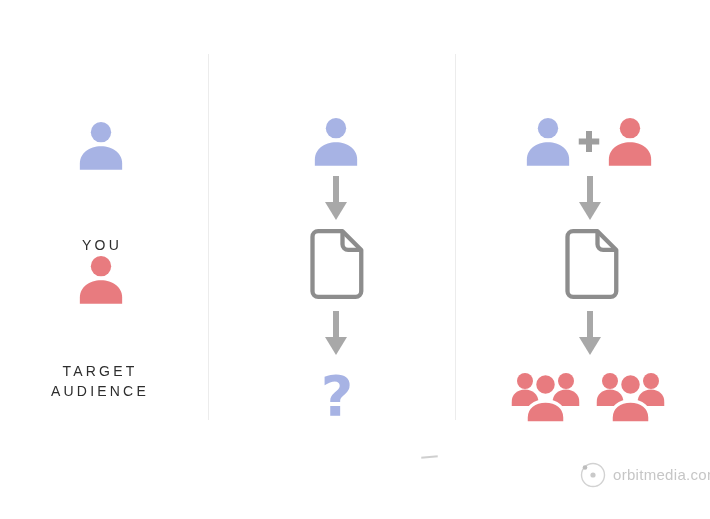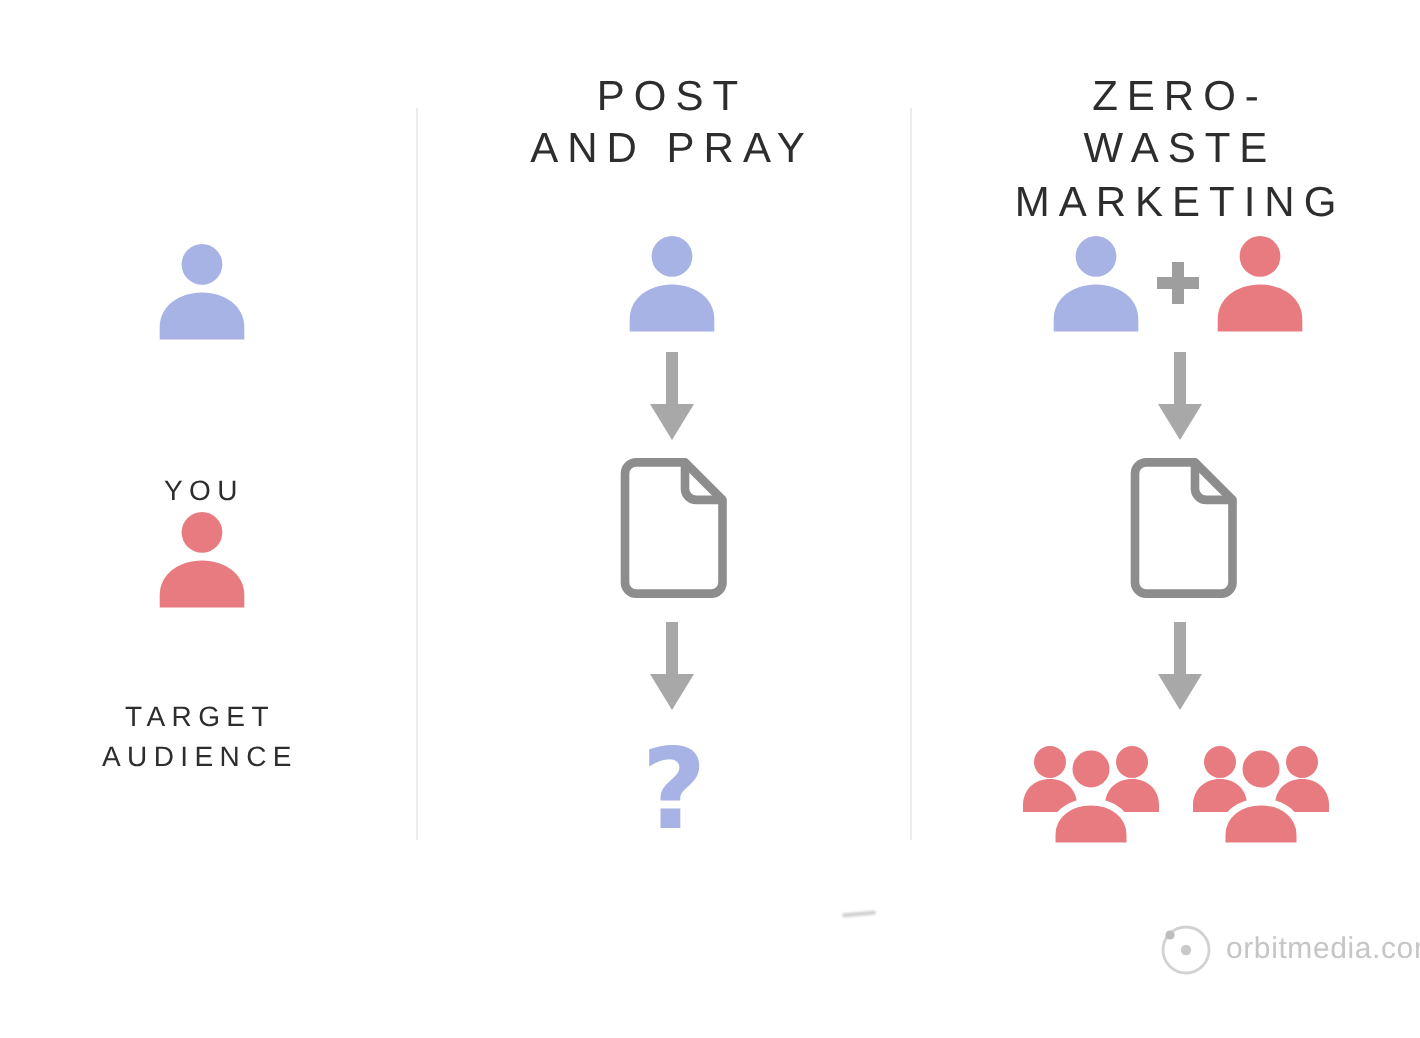--- a/index.html
+++ b/index.html
@@ -44,28 +44,26 @@
     </svg>
   </div>
   <div class="abs cx legend-label" style="left:102px;top:195px;">YOU</div>
 
   <div class="abs cx" style="left:101px;top:255px;">
     <svg width="47" height="49" viewBox="0 0 60 62" fill="#e87b7f">
       <circle cx="30" cy="14" r="13"></circle>
       <path d="M3 62 v-8 c0 -13 12 -22 27 -22 s27 9 27 22 v8 z"></path>
     </svg>
   </div>
-  <div class="abs cx legend-label" style="left:100px;top:308px;text-align:center;">TARGET
+  <div class="abs cx legend-label" style="left:100px;top:321px;text-align:center;">TARGET
 AUDIENCE</div>
 
   <div class="abs divider" style="left:208px;top:54px;"></div>
   <div class="abs divider" style="left:455px;top:54px;"></div>
 
-  <div class="abs cx col-title" style="left:336px;top:36px;">POST
-AND PRAY</div>
 
   <div class="abs cx" style="left:336px;top:117px;">
     <svg width="47" height="49" viewBox="0 0 60 62" fill="#a7b3e4">
       <circle cx="30" cy="14" r="13"></circle>
       <path d="M3 62 v-8 c0 -13 12 -22 27 -22 s27 9 27 22 v8 z"></path>
     </svg>
   </div>
 
   <div class="abs cx" style="left:336px;top:176px;">
     <svg width="22" height="44" viewBox="0 0 22 44" fill="#a8a8a8">
@@ -83,22 +81,20 @@
 
   <div class="abs cx" style="left:336px;top:311px;">
     <svg width="22" height="44" viewBox="0 0 22 44" fill="#a8a8a8">
       <rect x="8" y="0" width="6" height="27"></rect>
       <polygon points="0,26 22,26 11,44"></polygon>
     </svg>
   </div>
 
   <div class="abs cx qmark" style="left:337px;top:368px;">?</div>
 
-  <div class="abs cx col-title" style="left:590px;top:36px;">ZERO-WASTE
-MARKETING</div>
 
   <div class="abs cx trio" style="left:589px;top:117px;">
     <svg width="47" height="49" viewBox="0 0 60 62" fill="#a7b3e4">
       <circle cx="30" cy="14" r="13"></circle>
       <path d="M3 62 v-8 c0 -13 12 -22 27 -22 s27 9 27 22 v8 z"></path>
     </svg>
     <span class="plus-wrap">
       <svg width="21" height="21" viewBox="0 0 21 21" fill="#9e9e9e">
         <path d="M7.5 0 h6 v7.5 H21 v6 h-7.5 V21 h-6 v-7.5 H0 v-6 h7.5 z"></path>
       </svg>

